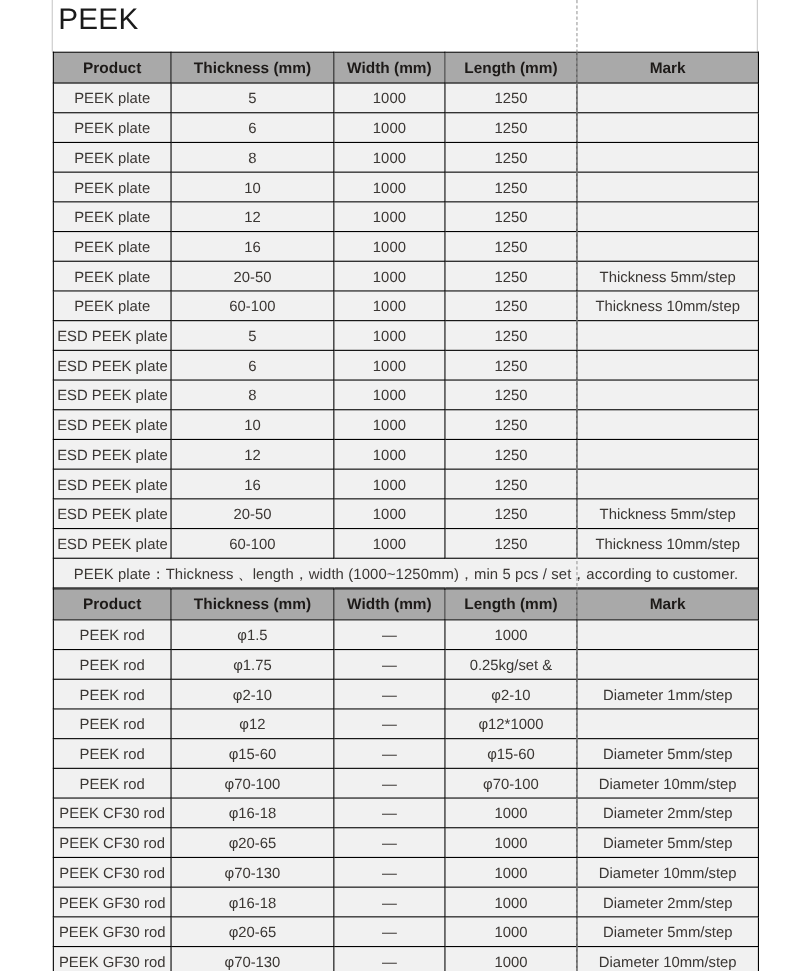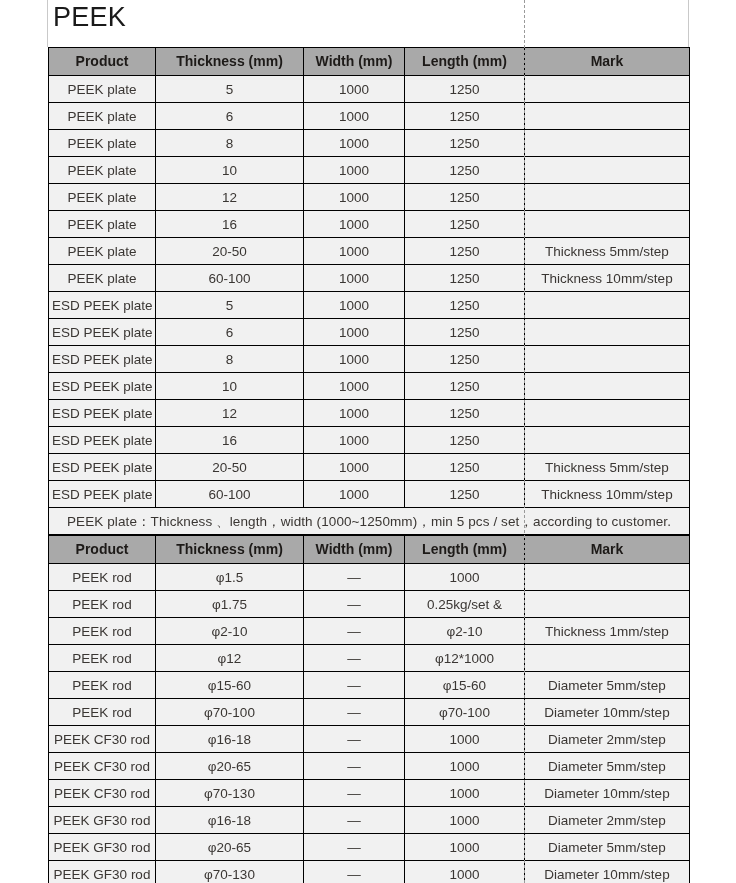--- a/index.html
+++ b/index.html
@@ -305,21 +305,21 @@
             <td>φ1.75</td>
             <td class="dash-cell">—</td>
             <td>0.25kg/set  &amp;</td>
             <td></td>
           </tr>
           <tr>
             <td>PEEK rod</td>
             <td>φ2-10</td>
             <td class="dash-cell">—</td>
             <td>φ2-10</td>
-            <td>Thickness 1mm/step</td>
+            <td>Diameter 1mm/step</td>
           </tr>
           <tr>
             <td>PEEK rod</td>
             <td>φ12</td>
             <td class="dash-cell">—</td>
             <td>φ12*1000</td>
             <td></td>
           </tr>
           <tr>
             <td>PEEK rod</td>

